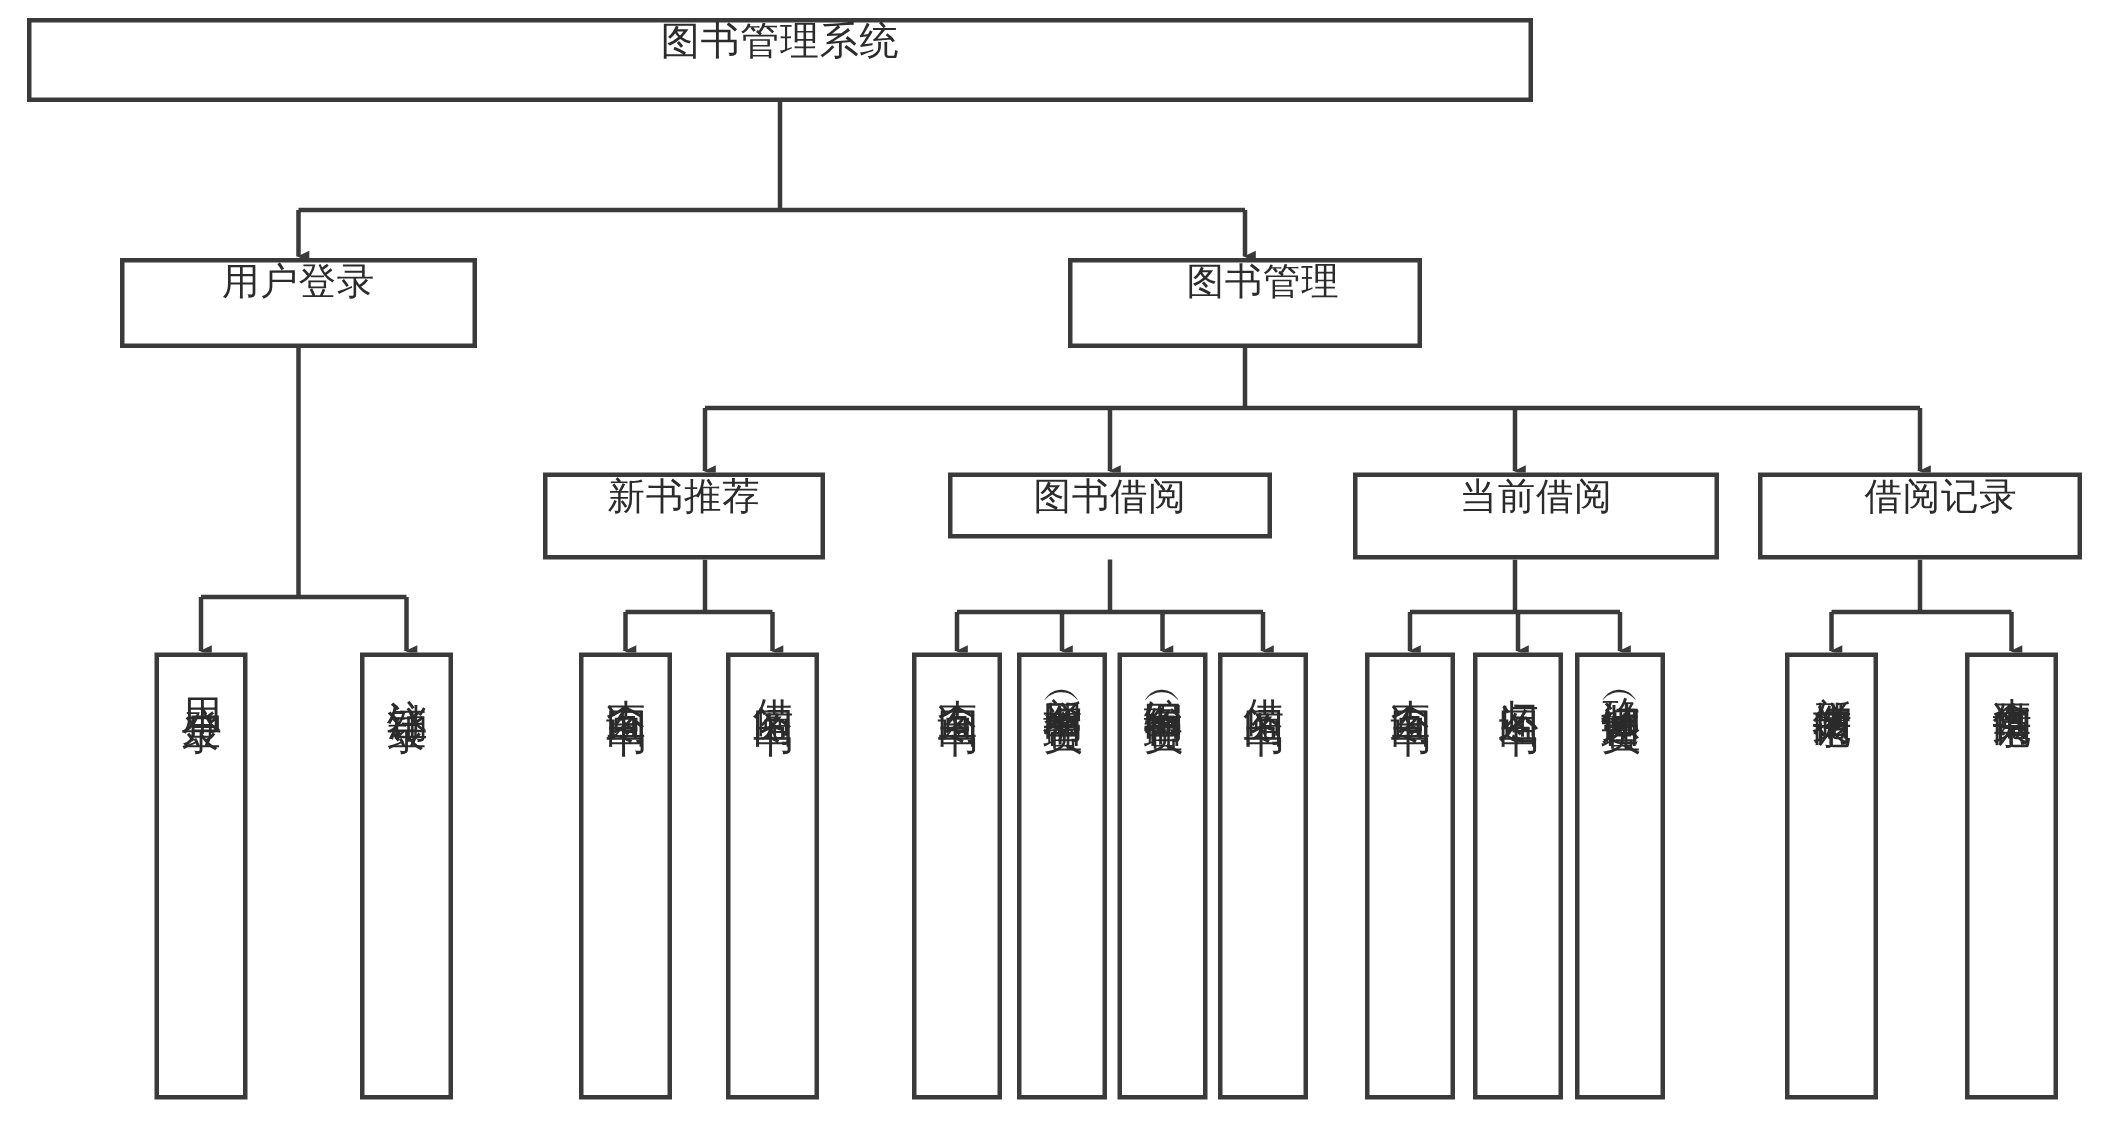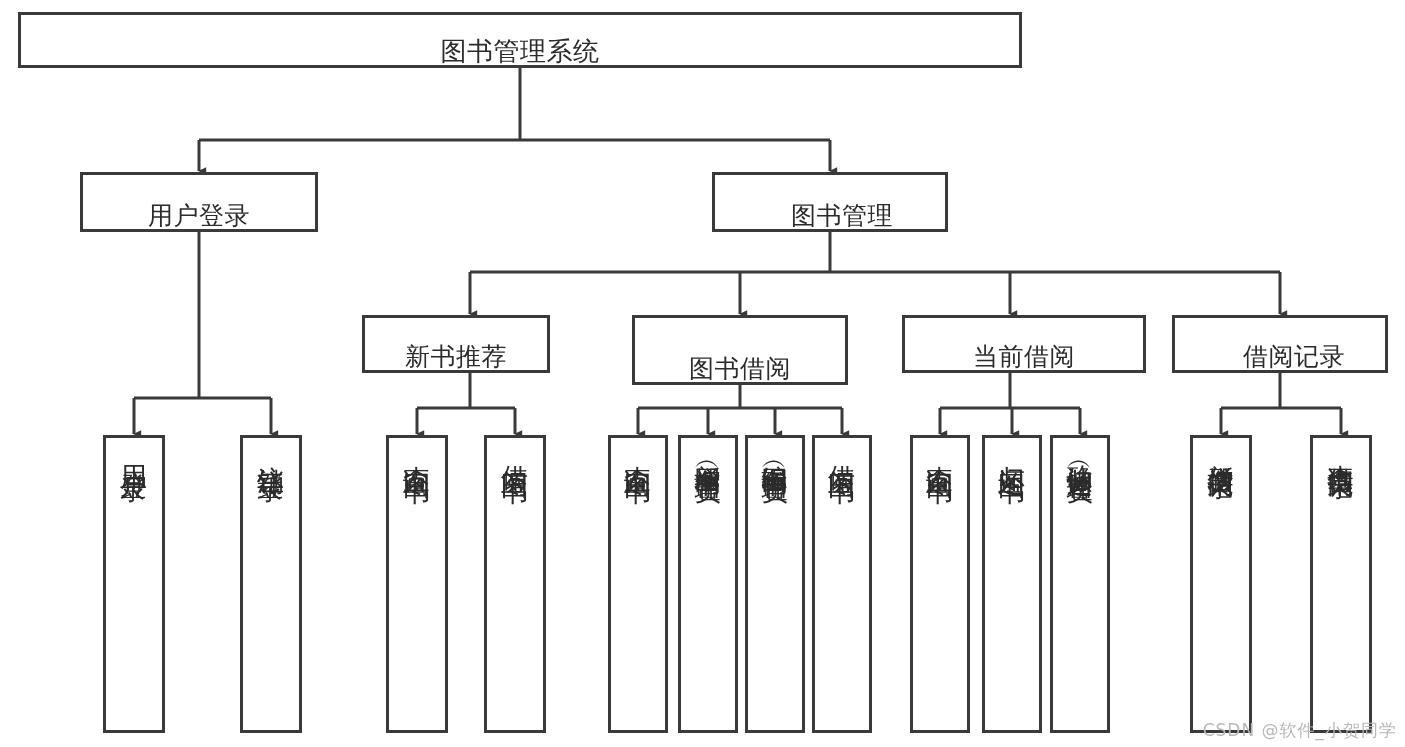--- a/index.html
+++ b/index.html
@@ -24,21 +24,21 @@
     width: 1405px;
     height: 747px;
     pointer-events: none;
   }
   .node {
     position: absolute;
     box-sizing: border-box;
     background: #ffffff;
     border: 3px solid #3a3a3a;
     display: flex;
-    align-items: flex-end;
+    align-items: flex-start;
     justify-content: center;
     color: #2b2b2b;
   }
   .node .label {
     display: block;
     text-align: center;
     line-height: 1.05;
     letter-spacing: 0.5px;
   }
   
@@ -130,21 +130,21 @@
       </div>
       <div class="node horiz" style="left: 80px; top: 172px; width: 238px; height: 60px;">
         <span class="label">用户登录</span>
       </div>
       <div class="node horiz" style="left: 712px; top: 172px; width: 236px; height: 60px; padding-left: 24px;">
         <span class="label">图书管理</span>
       </div>
       <div class="node horiz" style="left: 362px; top: 315px; width: 188px; height: 58px;">
         <span class="label">新书推荐</span>
       </div>
-      <div class="node horiz" style="left: 632px; top: 315px; width: 216px; height: 70px;">
+      <div class="node horiz" style="left: 632px; top: 315px; width: 216px; height: 44px;">
         <span class="label">图书借阅</span>
       </div>
       <div class="node horiz" style="left: 902px; top: 315px; width: 244px; height: 58px;">
         <span class="label">当前借阅</span>
       </div>
       <div class="node horiz" style="left: 1172px; top: 315px; width: 216px; height: 58px; padding-left: 28px;">
         <span class="label">借阅记录</span>
       </div>
       <div class="node vert" style="left: 103px; top: 435px; width: 62px; height: 298px;">
         <span class="label">用户登录</span>
@@ -180,14 +180,13 @@
         <span class="label">确认归还（管理员）</span>
       </div>
       <div class="node vert tall" style="left: 1190px; top: 435px; width: 62px; height: 298px;">
         <span class="label">新增借阅记录</span>
       </div>
       <div class="node vert tall" style="left: 1310px; top: 435px; width: 62px; height: 298px;">
         <span class="label">查询借阅记录</span>
       </div>
     </div>
 
-  <div class="watermark">CSDN @软件_小贺同学</div>
 </div>
 
 </body></html>

